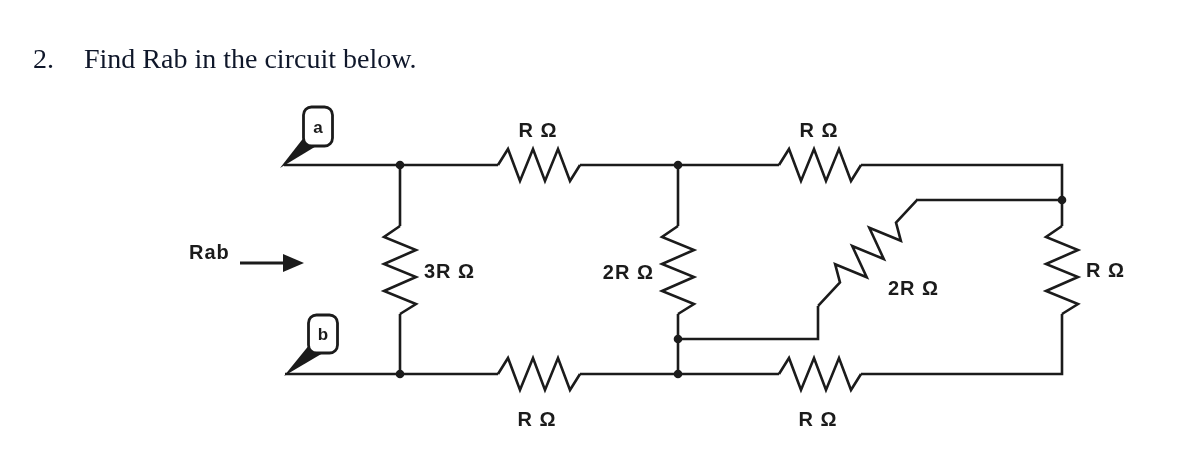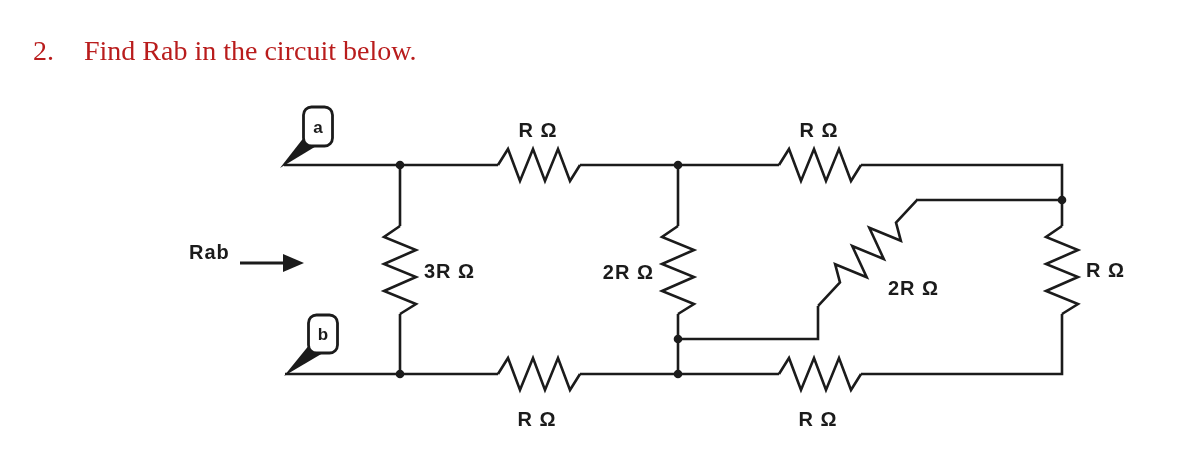--- a/index.html
+++ b/index.html
@@ -4,23 +4,23 @@
 <style>
   html,body{margin:0;padding:0;}
   body{
     width:1180px;height:472px;
     background:#ffffff;
     position:relative;
     font-family:"Liberation Sans",sans-serif;
     overflow:hidden;
   }
   .title{
-    position:absolute;left:33px;top:35px;
+    position:absolute;left:33px;top:43px;
     font-family:"Liberation Serif",serif;
-    font-size:28px;color:#b91c1c;
+    font-size:28px;color:#0f172a;
     white-space:nowrap;
   }
   .title .num{display:inline-block;margin-right:30px;}
   svg{position:absolute;left:0;top:0;}
   .lbl{
     font-family:"Liberation Sans",sans-serif;
     font-weight:bold;font-size:20px;
     letter-spacing:1px;
     fill:#1b1b1b;
   }

